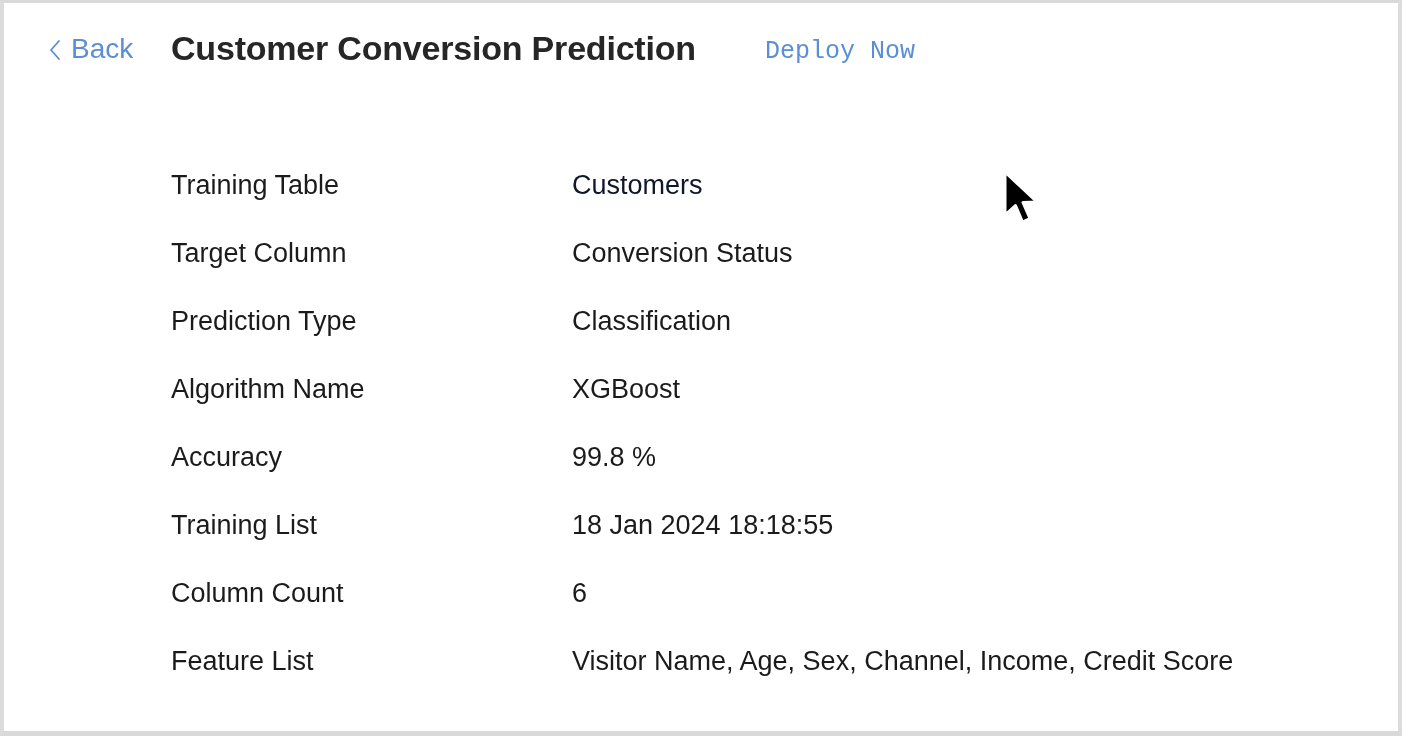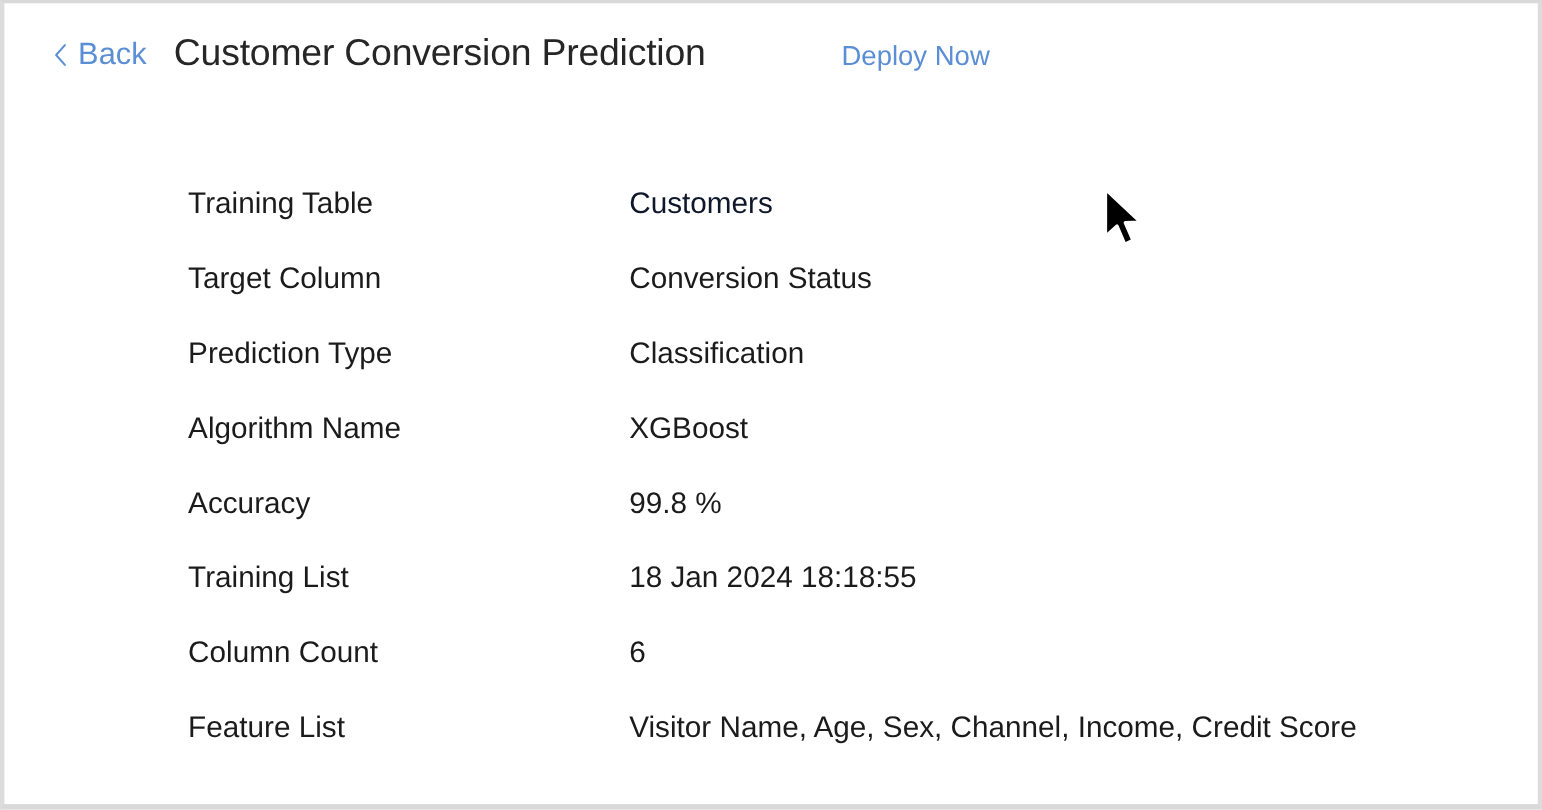--- a/index.html
+++ b/index.html
@@ -58,39 +58,40 @@
     display: inline-block;
     width: 14px;
     height: 22px;
     position: relative;
     top: 1px;
   }
   .chev-icon svg { display: block; }
 
   .page-title {
     position: absolute;
-    left: 154px;
+    left: 167px;
     top: 0px;
     font-size: 34px;
-    font-weight: normal;
+    font-weight: bold;
     color: #262626;
     letter-spacing: -0.2px;
     white-space: nowrap;
     text-align: center;
   }
 
   .deploy-link {
     position: absolute;
     left: 761px;
     top: 8px;
     font-size: 25px;
     font-weight: 400;
     color: #5b8ed4;
     cursor: pointer;
     white-space: nowrap;
+    font-family: Liberation Mono, monospace;
   }
 
   
   .details {
     position: absolute;
     left: 0;
     top: 122px;
     width: 100%;
     margin-top: 45px;
   }

